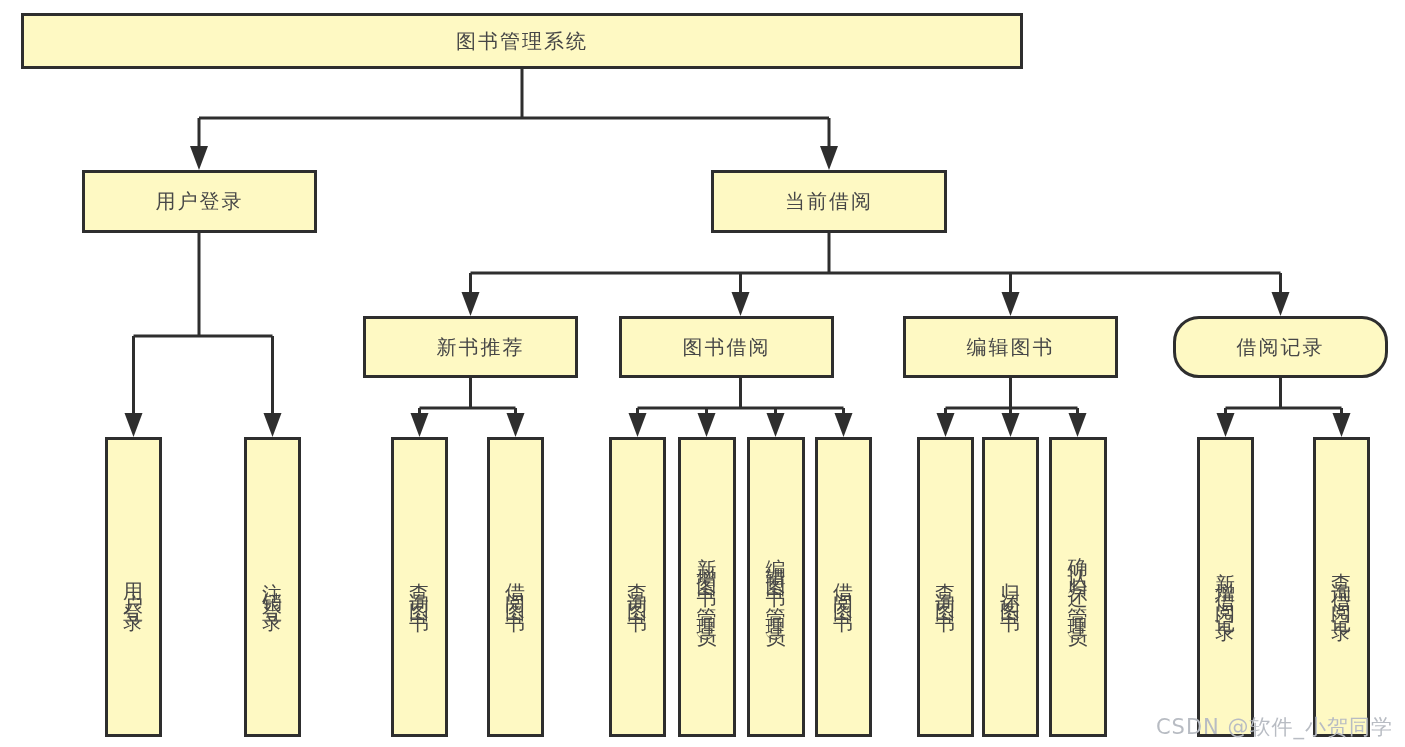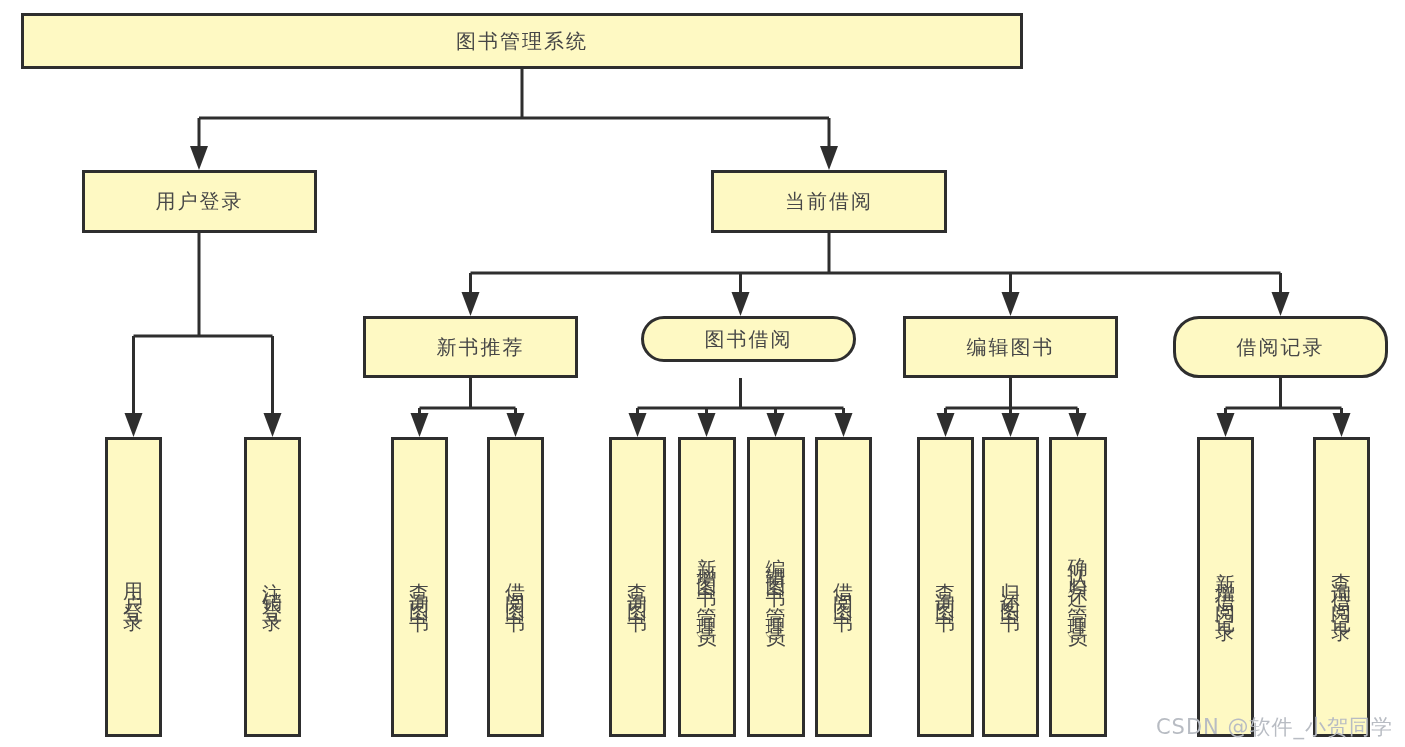--- a/index.html
+++ b/index.html
@@ -41,21 +41,21 @@
     line-height: 1.0;
     white-space: nowrap;
   }
   
   .n-root   { left: 21px;  top: 13px;  width: 1002px; height: 56px; }
   
   .n-login  { left: 82px;  top: 170px; width: 235px;  height: 63px; }
   .n-mgmt   { left: 711px; top: 170px; width: 236px;  height: 63px; }
   
   .n-rec    { left: 363px;  top: 316px; width: 215px; height: 62px; padding-left: 20px; }
-  .n-borrow { left: 641px;  top: 316px; width: 215px; height: 46px; border-radius: 25px; }
+  .n-borrow { left: 619px;  top: 316px; width: 215px; height: 62px; }
   .n-cur    { left: 903px;  top: 316px; width: 215px; height: 62px; }
   .n-log    { left: 1173px; top: 316px; width: 215px; height: 62px; border-radius: 26px; }
   
   .vbox { top: 437px; width: 57px; height: 300px; }
   .l-1  { left: 105px;  }
   .l-2  { left: 244px;  }
   .l-3  { left: 391px;  }
   .l-4  { left: 487px;  }
   .l-5  { left: 609px;  }
   .l-6  { left: 678px;  width: 58px; }

